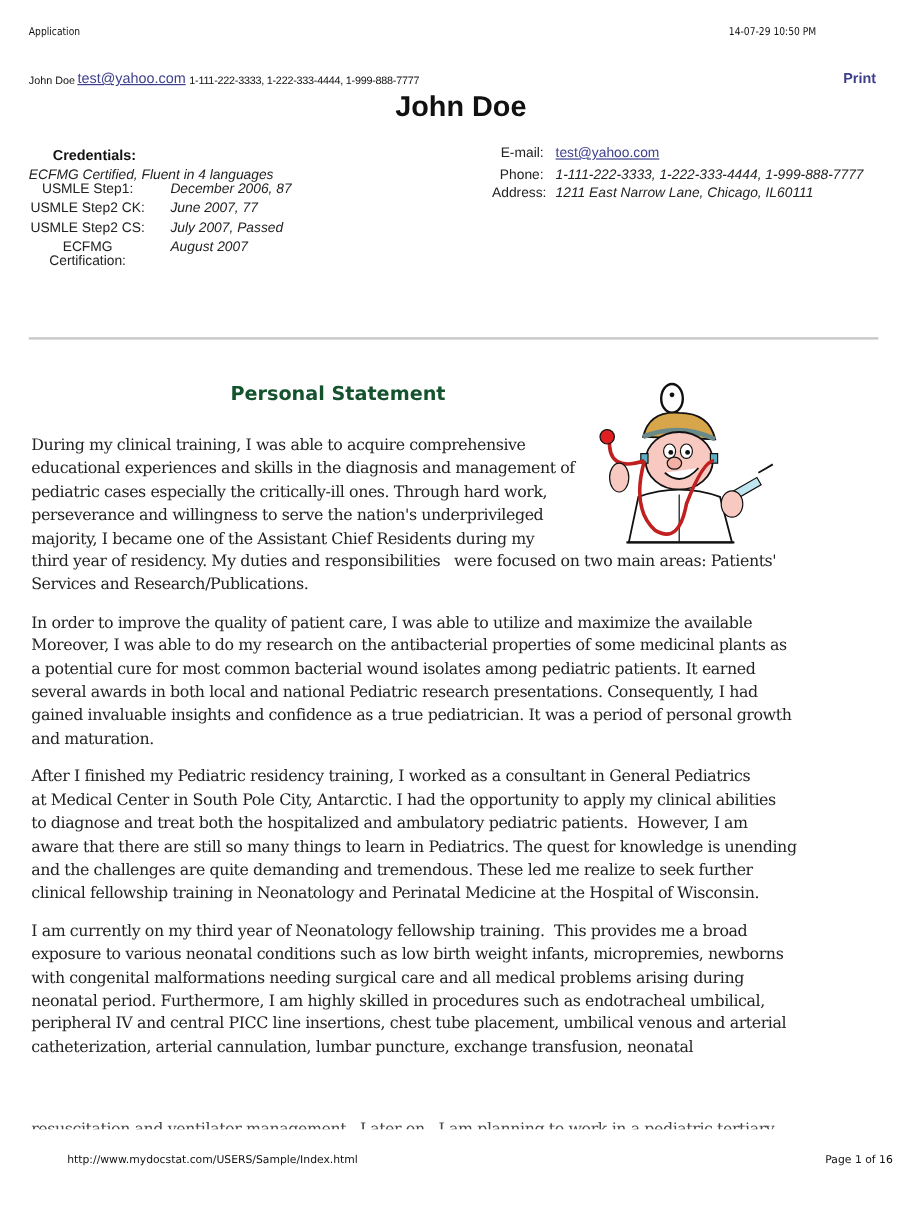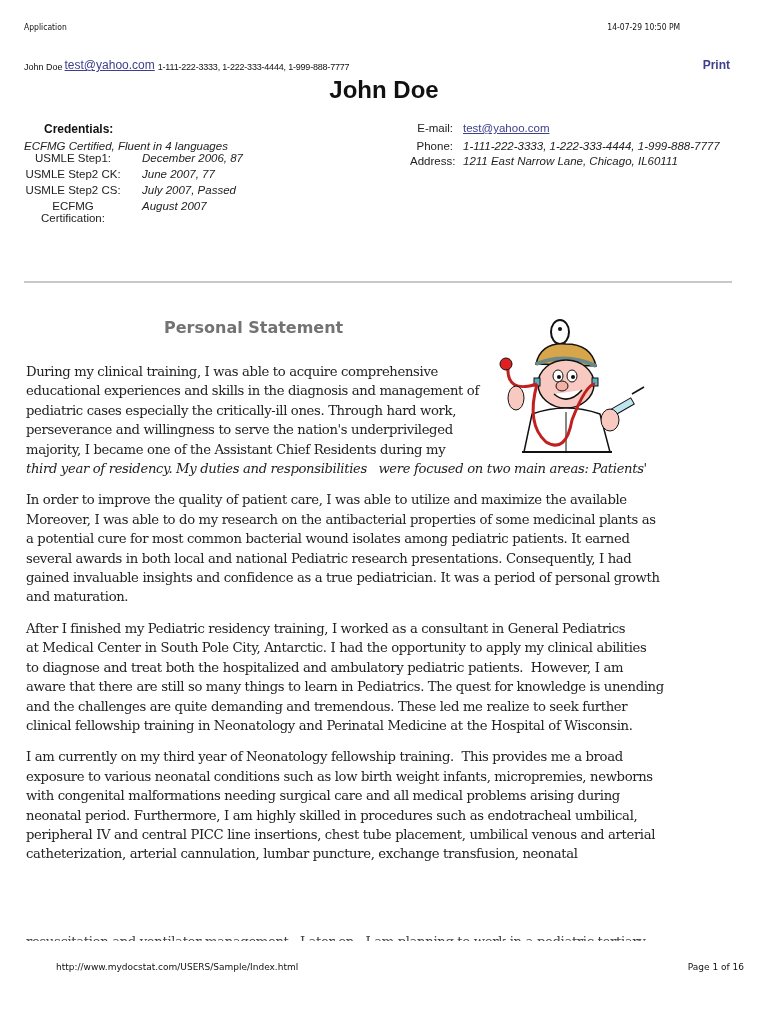--- a/index.html
+++ b/index.html
@@ -36,22 +36,22 @@
     .credentials .kv .k { padding-right: 20px; text-align: center; }
     .contact { position: absolute; top: 122px; left: 410px; width: 320px; }
     .contact .title { text-align: center; padding-left: 0; }
     .contact .kv { grid-template-columns: 53px 1fr; row-gap: 6px; }
     .contact .kv .k { padding-right: 10px; }
     .contact .kv a { color: #3d3f8a; font-style: normal; text-decoration: underline; font-weight: normal; }
     .divider {
       position: absolute; top: 281px; left: 24px; right: 36px; height: 2px; background: #c8c8c8;
     }
     .ps-title {
-      position: absolute; top: 318px; left: 164px; font-family: "DejaVu Sans", sans-serif;
-      font-size: 16px; font-weight: bold; color: #737373;
+      position: absolute; top: 318px; left: 192px; font-family: "DejaVu Sans", sans-serif;
+      font-size: 16px; font-weight: bold; color: #14532d;
     }
     .doctor {
       position: absolute; top: 314px; left: 496px; width: 150px; height: 140px;
     }
     .body-text {
       position: absolute; top: 362px; left: 26px; width: 700px;
       font-family: "DejaVu Serif", serif; font-size: 13.2px; line-height: 19.4px; color: #222;
       letter-spacing: -0.35px;
     }
     .body-text p { margin: 0 0 12px 0; }
@@ -155,21 +155,22 @@
   </svg>
 </div>
 
 <div class="body-text">
   <p>
     <span class="ln">During my clinical training, I was able to acquire comprehensive</span>
     <span class="ln">educational experiences and skills in the diagnosis and management of</span>
     <span class="ln">pediatric cases especially the critically-ill ones. Through hard work,</span>
     <span class="ln">perseverance and willingness to serve the nation's underprivileged</span>
     <span class="ln">majority, I became one of the Assistant Chief Residents during my</span>
-    <span class="ln" style="white-space:pre;font-style:italic;">third year of residency. My duties and responsibilities   were focused on two main areas: Patients'</span>
+    <span class="ln" style="white-space:pre;">third year of residency. My duties and responsibilities   were focused on two main areas: Patients'</span>
+    <span class="ln">Services and Research/Publications.</span>
   </p>
   <p>
     <span class="ln">In order to improve the quality of patient care, I was able to utilize and maximize the available</span>
     <span class="ln">Moreover, I was able to do my research on the antibacterial properties of some medicinal plants as</span>
     <span class="ln">a potential cure for most common bacterial wound isolates among pediatric patients. It earned</span>
     <span class="ln">several awards in both local and national Pediatric research presentations. Consequently, I had</span>
     <span class="ln">gained invaluable insights and confidence as a true pediatrician. It was a period of personal growth</span>
     <span class="ln">and maturation.</span>
   </p>
   <p>

